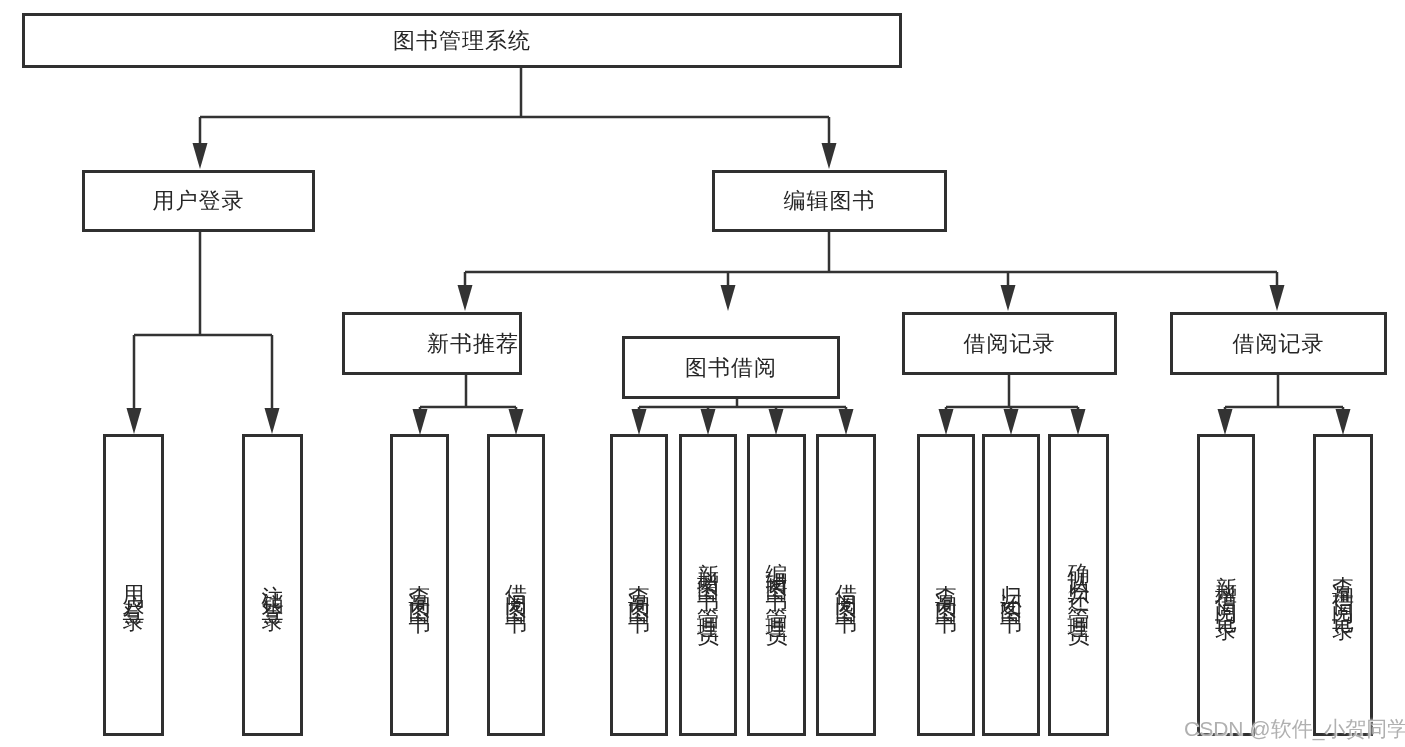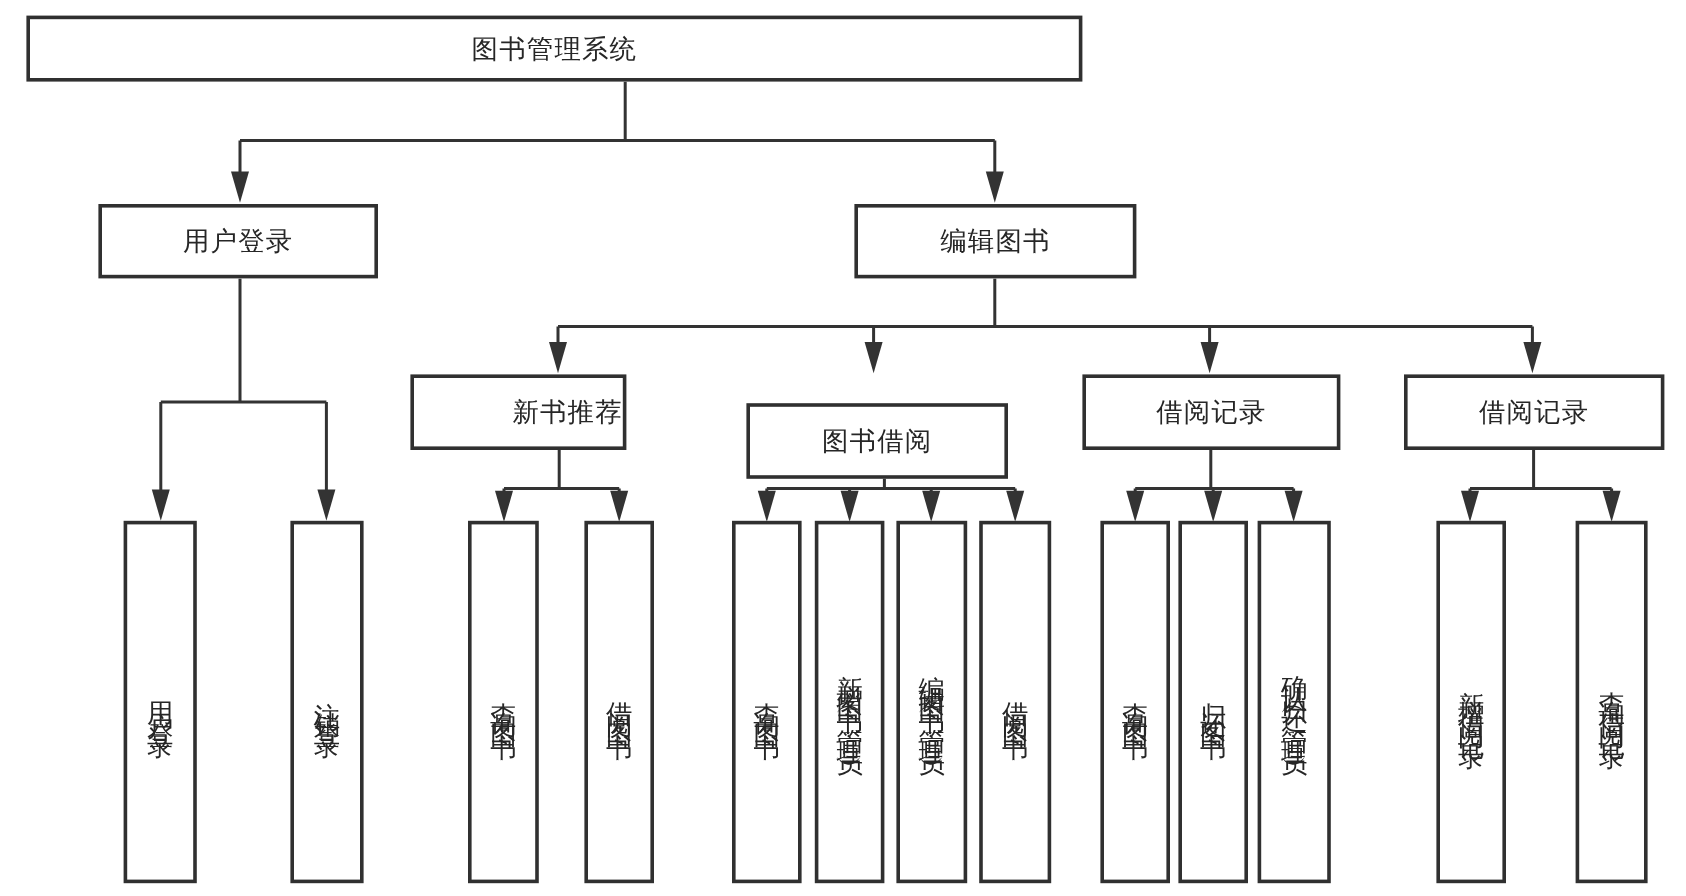--- a/index.html
+++ b/index.html
@@ -162,14 +162,15 @@
     <span class="vlabel">确认归还（管理员）</span>
   </div>
 
   <div class="node vbox" style="left:1197px; top:434px; width:58px; height:302px;">
     <span class="vlabel">新增借阅记录</span>
   </div>
   <div class="node vbox" style="left:1313px; top:434px; width:60px; height:302px;">
     <span class="vlabel">查询借阅记录</span>
   </div>
 
+  <div class="watermark">CSDN @软件_小贺同学</div>
 
 </div>
 
 </body></html>

